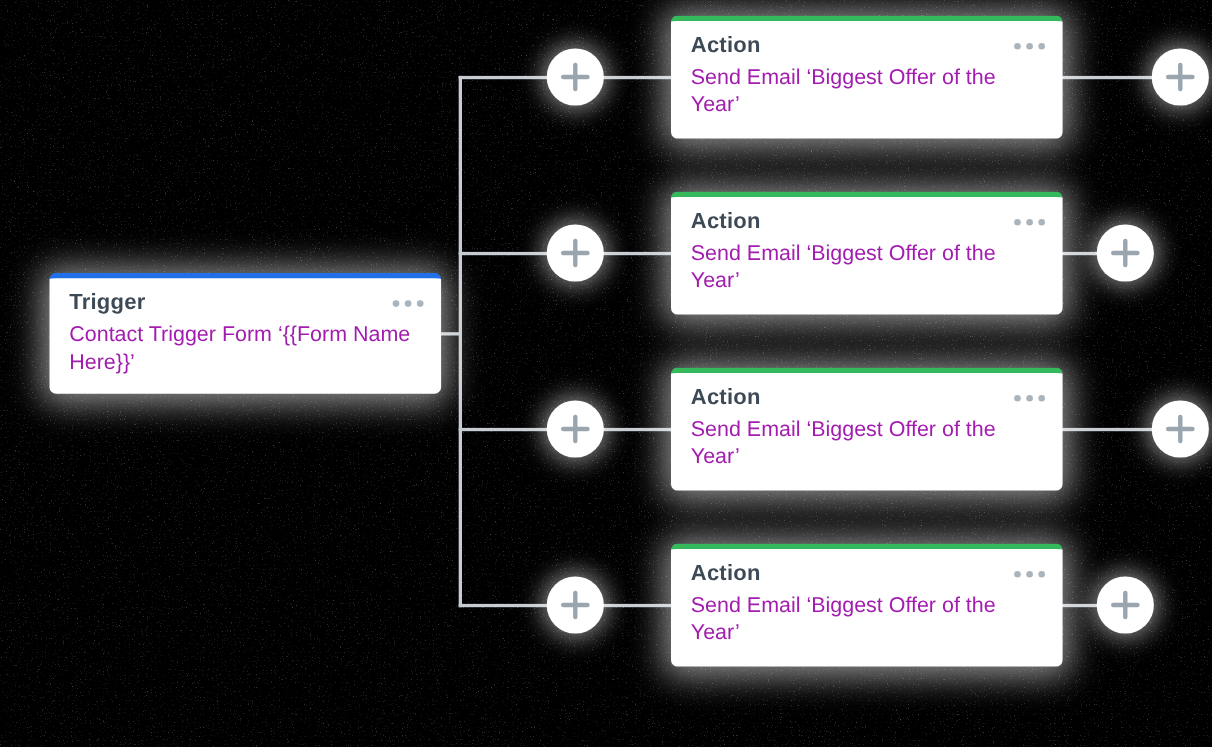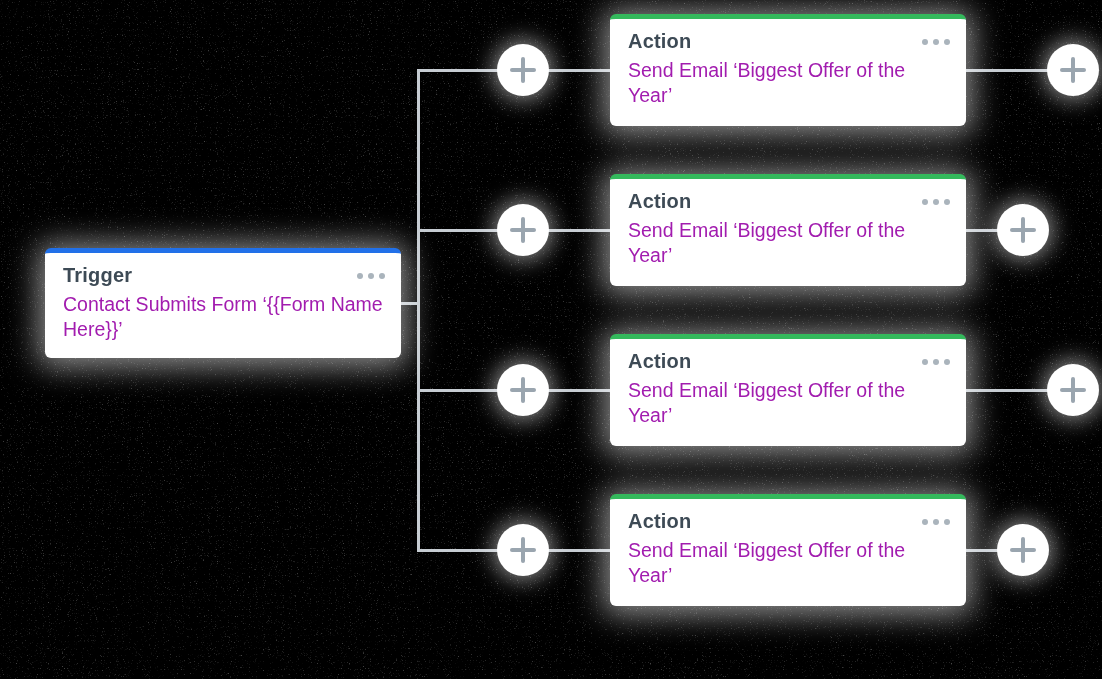--- a/index.html
+++ b/index.html
@@ -159,21 +159,21 @@
     <div class="card-head">
       <span class="card-title">Trigger</span>
       <span class="menu-btn">
         <span class="ellipsis-icon">
             <i></i>
             <i></i>
             <i></i>
           </span>
       </span>
     </div>
-    <div class="card-body">Contact Submits Form ‘{{Form Name Here}}’</div>
+    <div class="card-body">Contact Trigger Form ‘{{Form Name Here}}’</div>
   </div>
 
   <div class="card action" style="left:610px; top:14px;">
     <div class="card-head">
       <span class="card-title">Action</span>
       <span class="menu-btn">
         <span class="ellipsis-icon">
             <i></i>
             <i></i>
             <i></i>

